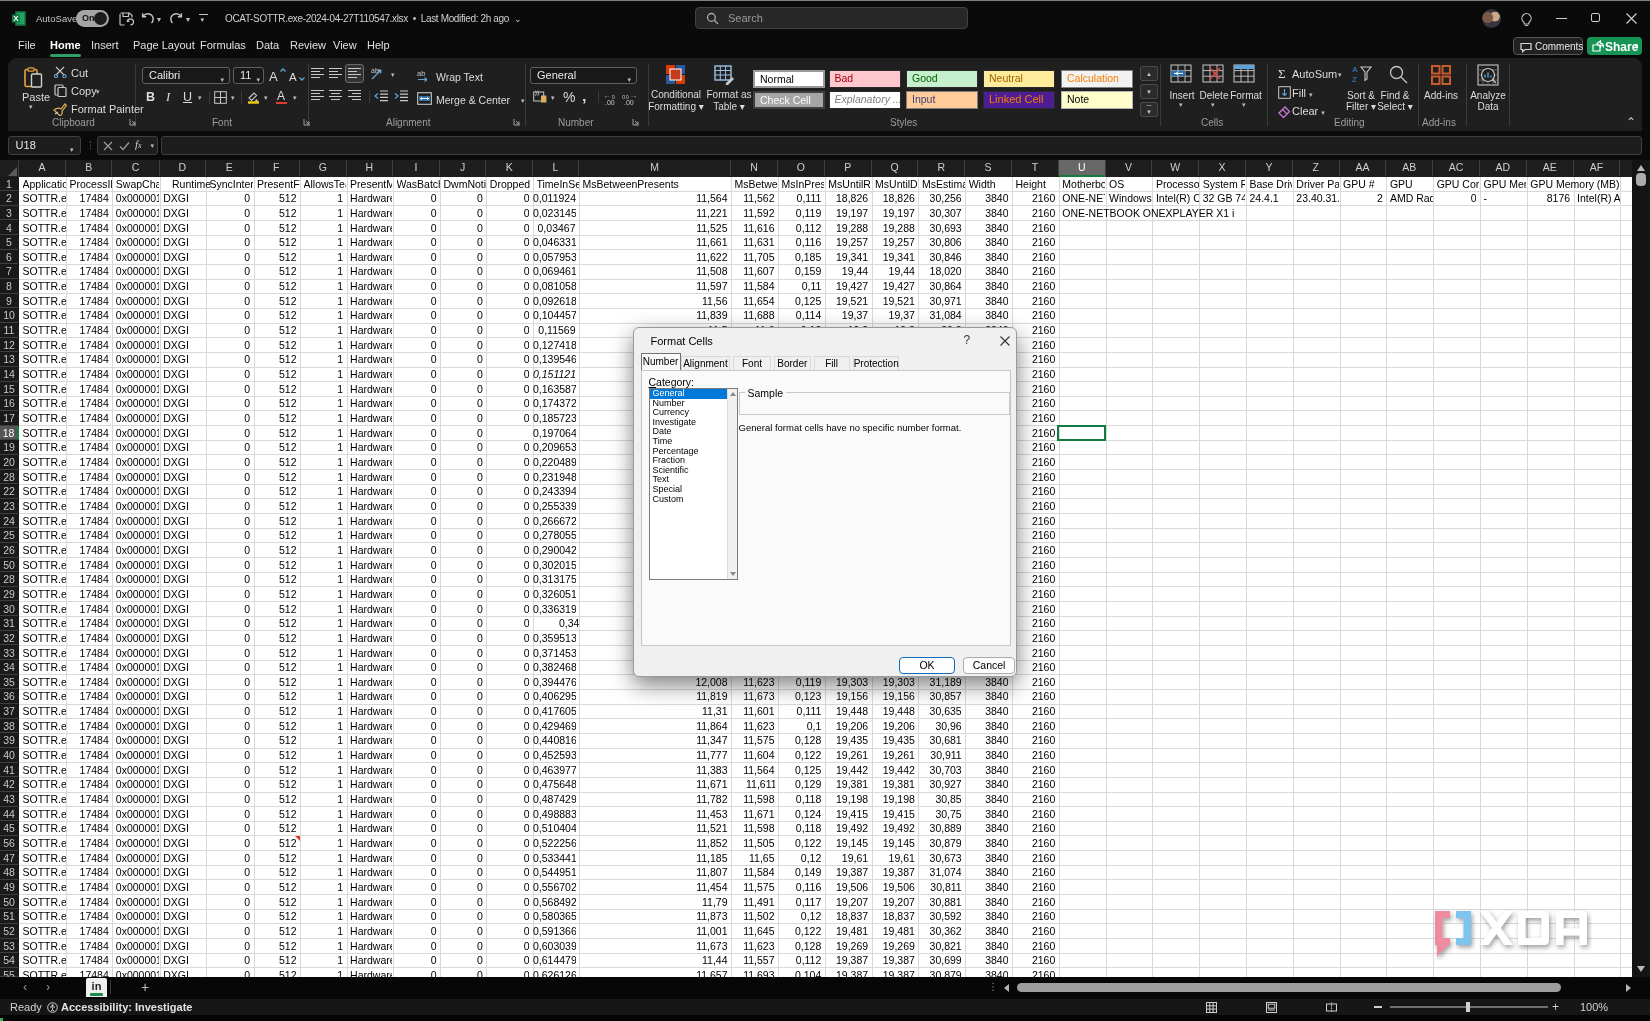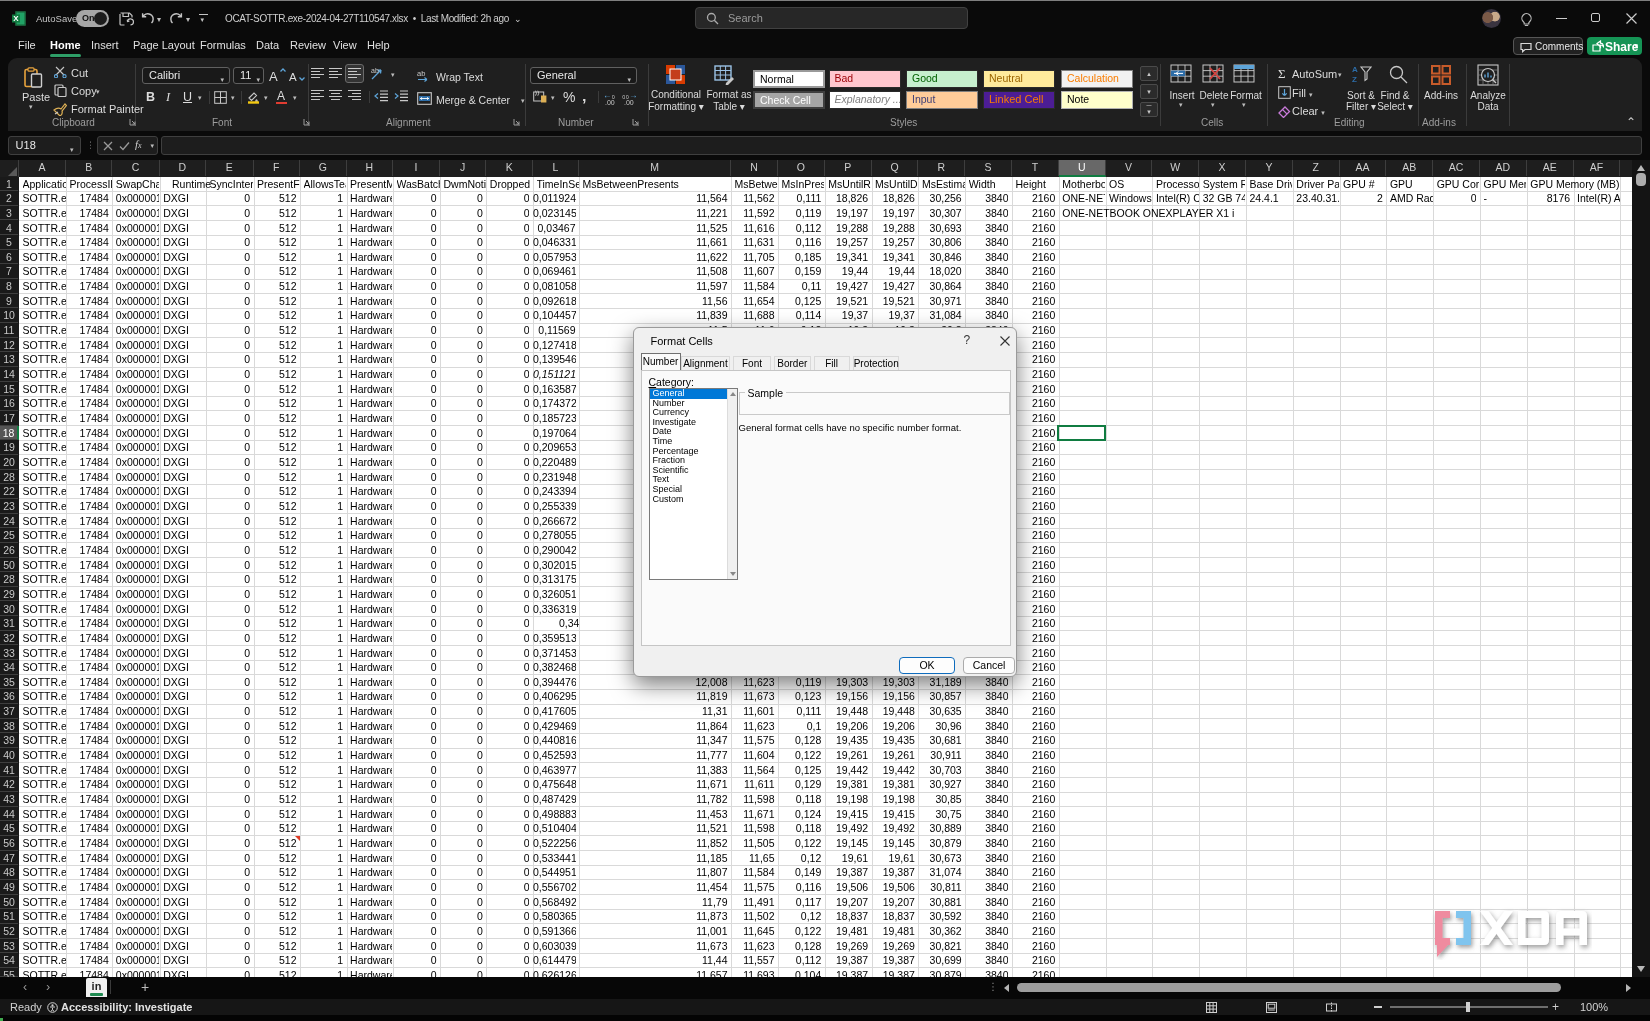--- a/index.html
+++ b/index.html
@@ -1301,21 +1301,21 @@
       <div class="cv" style="top:600.9px;left:144.2px;width:42.3px;">DXGI</div>
       <div class="cv" style="top:600.9px;left:187.0px;width:44.0px;text-align:right;">0</div>
       <div class="cv" style="top:600.9px;left:234.5px;width:43.0px;text-align:right;">512</div>
       <div class="cv" style="top:600.9px;left:281.0px;width:43.1px;text-align:right;">1</div>
       <div class="cv" style="top:600.9px;left:331.1px;width:42.4px;">Hardware:</div>
       <div class="cv" style="top:600.9px;left:374.0px;width:43.5px;text-align:right;">0</div>
       <div class="cv" style="top:600.9px;left:421.0px;width:42.8px;text-align:right;">0</div>
       <div class="cv" style="top:600.9px;left:467.3px;width:43.2px;text-align:right;">0</div>
       <div class="cv" style="top:600.9px;left:514.0px;width:42.5px;text-align:right;">0,475648</div>
       <div class="cv" style="top:600.9px;left:560.0px;width:148.5px;text-align:right;">11,671</div>
-      <div class="cv" style="top:600.9px;left:712.0px;width:43.5px;text-align:right;">11,611</div>
+      <div class="cv" style="top:600.9px;left:712.0px;width:43.5px;text-align:left;padding-left:15px;">11,611</div>
       <div class="cv" style="top:600.9px;left:759.0px;width:43.3px;text-align:right;">0,129</div>
       <div class="cv" style="top:600.9px;left:805.8px;width:43.3px;text-align:right;">19,381</div>
       <div class="cv" style="top:600.9px;left:852.6px;width:43.3px;text-align:right;">19,381</div>
       <div class="cv" style="top:600.9px;left:899.4px;width:43.3px;text-align:right;">30,927</div>
       <div class="cv" style="top:600.9px;left:946.2px;width:43.3px;text-align:right;">3840</div>
       <div class="cv" style="top:600.9px;left:993.0px;width:43.3px;text-align:right;">2160</div>
       <div class="cv" style="top:615.5px;left:3.5px;width:43.0px;">SOTTR.exe</div>
       <div class="cv" style="top:615.5px;left:47.0px;width:42.8px;text-align:right;">17484</div>
       <div class="cv" style="top:615.5px;left:96.8px;width:43.4px;">0x000001DB</div>
       <div class="cv" style="top:615.5px;left:144.2px;width:42.3px;">DXGI</div>

